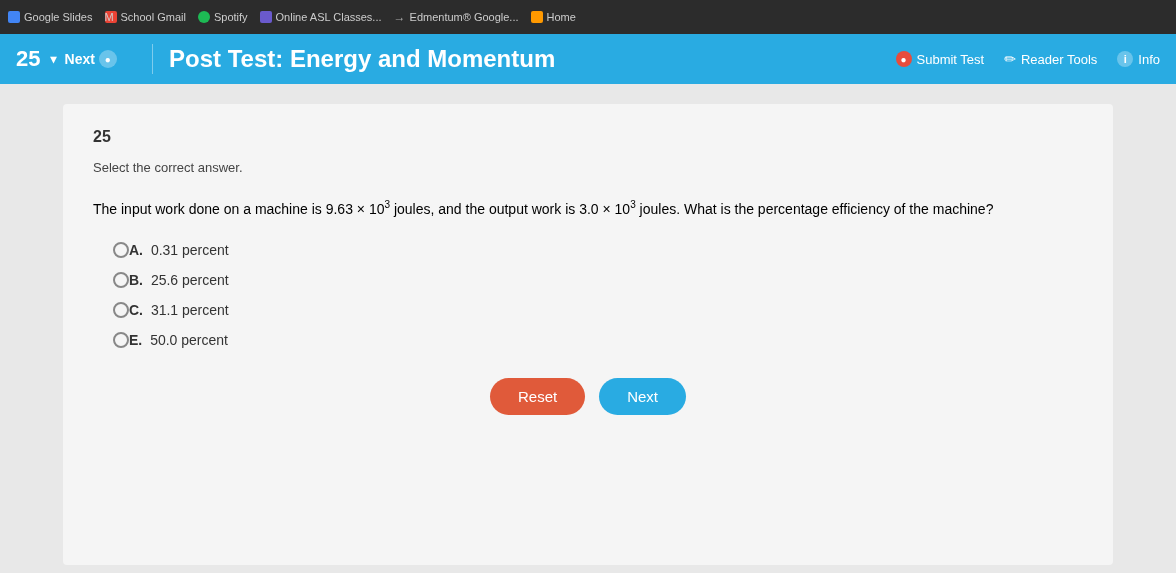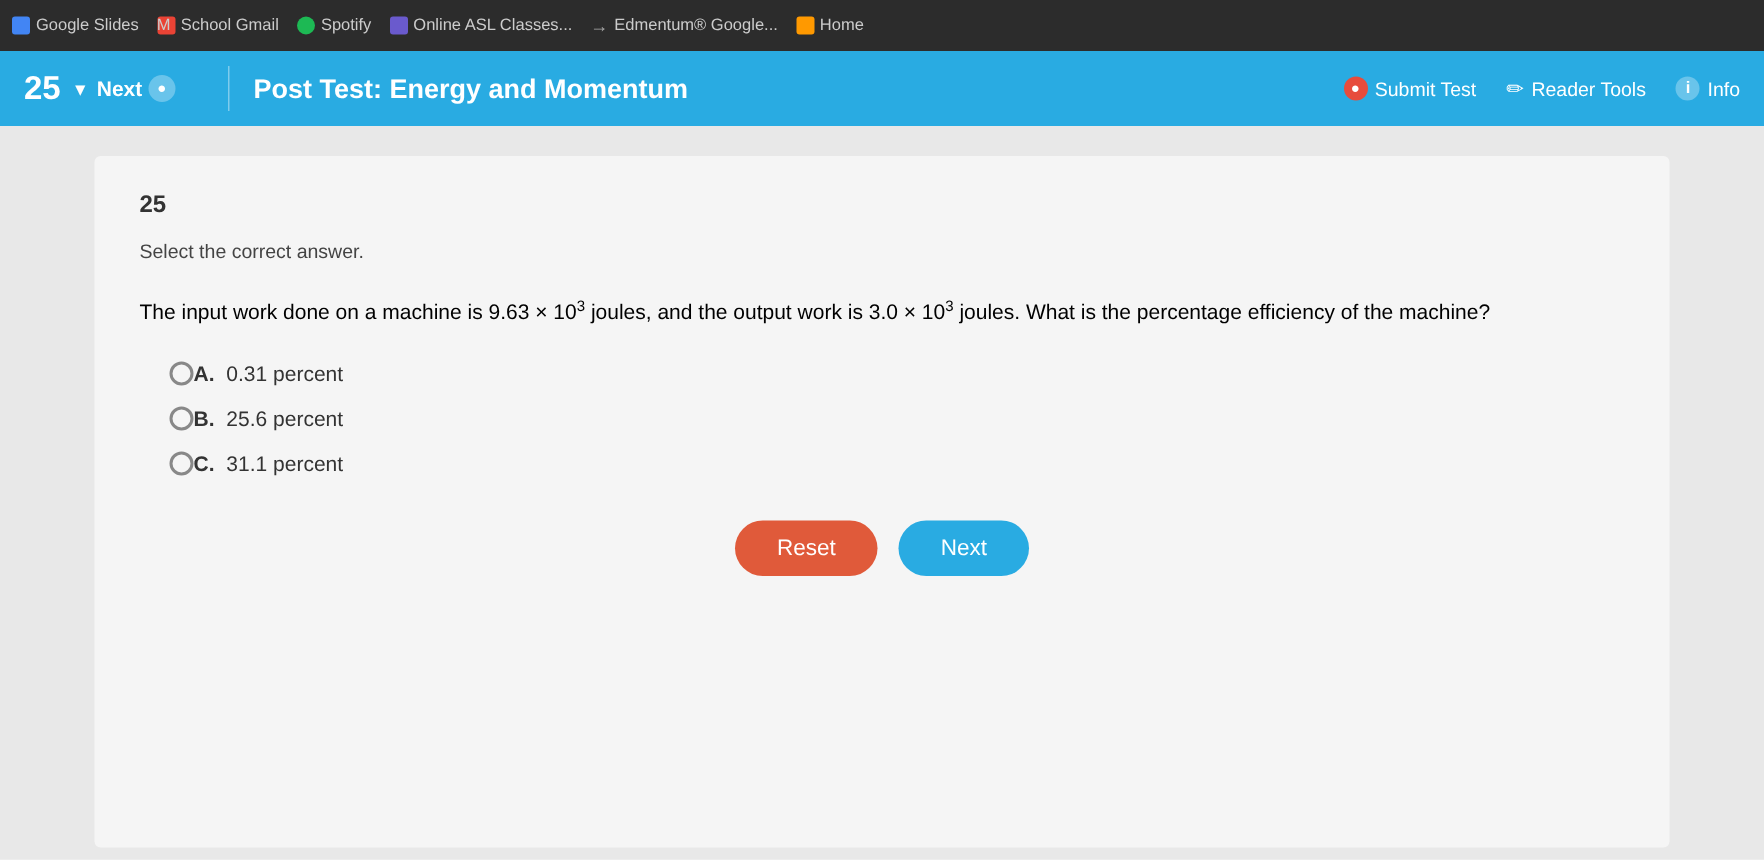--- a/index.html
+++ b/index.html
@@ -77,21 +77,21 @@
       color: white;
     }
     .divider-line {
       width: 1px;
       height: 30px;
       background: rgba(255,255,255,0.4);
       margin: 0 16px;
     }
     .page-title {
       color: white;
-      font-size: 18px;
+      font-size: 24px;
       font-weight: bold;
       flex: 1;
     }
     .header-actions {
       display: flex;
       align-items: center;
       gap: 20px;
     }
     .header-action-item {
       color: white;
@@ -308,20 +308,29 @@
         <div class="radio-outer">
           <div class="radio-inner"></div>
         </div>
         <span class="choice-label">
           <span class="choice-letter">C.</span>
           <span>31.1 percent</span>
         </span>
       </div>
 
 
+      <div class="answer-choice">
+        <div class="radio-outer">
+          <div class="radio-inner"></div>
+        </div>
+        <span class="choice-label">
+          <span class="choice-letter">E.</span>
+          <span>50.0 percent</span>
+        </span>
+      </div>
     </div>
 
     <div class="button-row">
       <button class="btn-reset">Reset</button>
       <button class="btn-next">Next</button>
     </div>
   </div>
 </div>
 
 </body></html>

